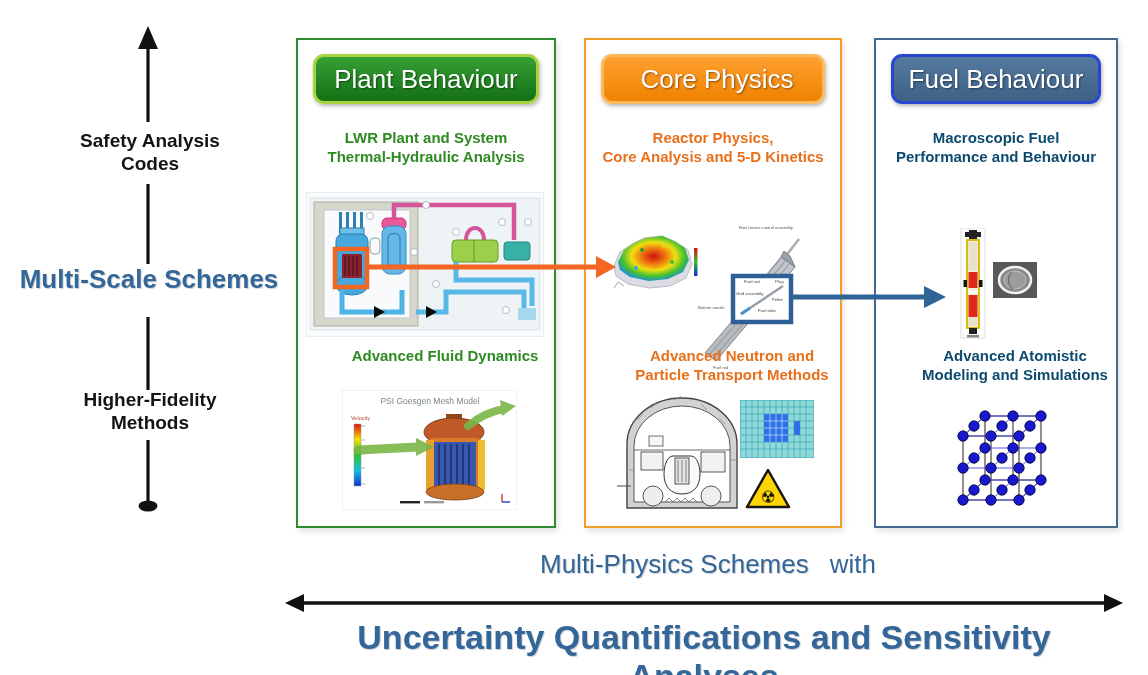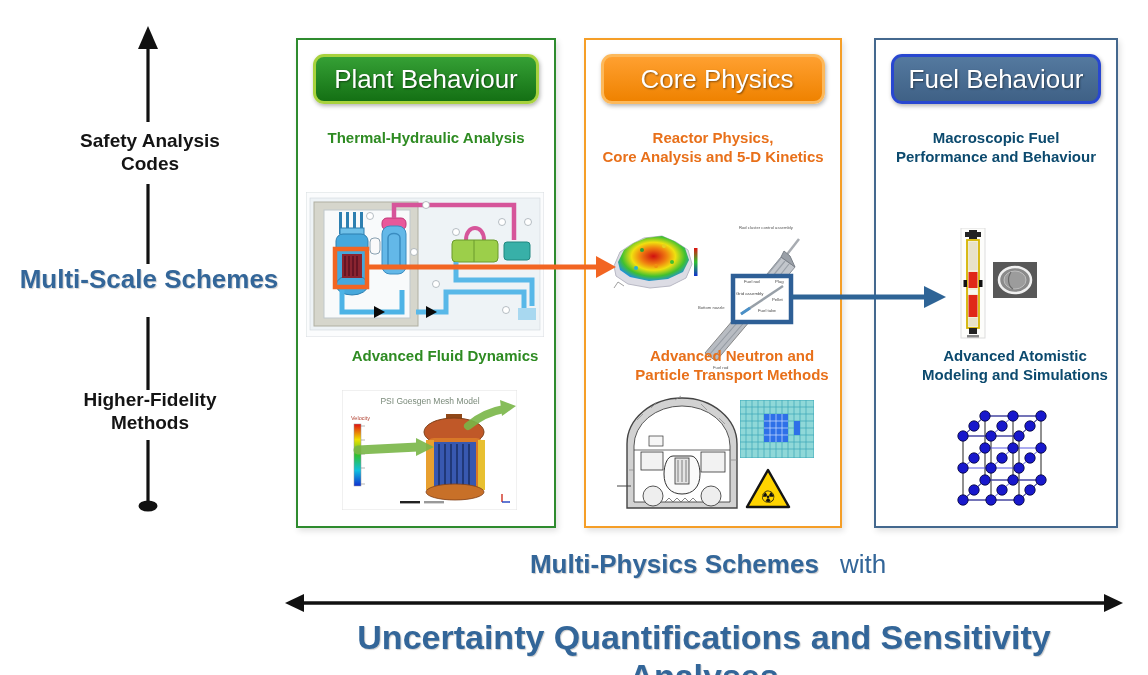--- a/index.html
+++ b/index.html
@@ -22,21 +22,21 @@
   .sub.s1{top:88px;}
   .sub.s2{top:306px;padding-left:38px;}
   .green-t{color:#2e8b22;}
   .orange-t{color:#e8701a;}
   .blue-t{color:#0c4a6e;}
   .axis-label{position:absolute;text-align:center;font-weight:bold;color:#141414;
       font-size:19px;line-height:23px;z-index:2;}
   #axis-mid-label{color:#336699;font-size:26px;line-height:30px;text-shadow:1px 1px 1px rgba(0,0,0,0.18);}
   #bottom-line1{position:absolute;left:286px;width:836px;top:549px;text-align:center;
       font-size:26px;color:#336699;z-index:2;}
-  #bottom-line1 .b{font-weight:bold;text-shadow:1px 1px 1px rgba(0,0,0,0.2);margin-left:8px;}
+  #bottom-line1 .b{font-weight:normal;text-shadow:1px 1px 1px rgba(0,0,0,0.2);margin-left:8px;}
   #bottom-line1 .r{margin-left:21px;}
   #bottom-line2{position:absolute;left:286px;width:836px;top:618px;text-align:center;
       font-size:34px;font-weight:bold;color:#336699;text-shadow:1px 1px 1px rgba(0,0,0,0.2);z-index:2;}
   svg{display:block;}
   .conn{position:absolute;z-index:5;}
 </style>
 </head>
 <body>
 
 <div id="stage">
@@ -71,20 +71,21 @@
   <div class="axis-label" style="left:58px;top:388px;width:184px;">
     <div>Higher-Fidelity</div>
     <div>Methods</div>
   </div>
 
   <div class="col" id="col-plant">
     <div class="col-header">
       <span>Plant Behaviour</span>
     </div>
     <div class="sub s1 green-t">
+      <div>LWR Plant and System</div>
       <div>Thermal-Hydraulic Analysis</div>
     </div>
 
     <svg class="abs" style="left:8px;top:152px;" width="238" height="145" viewBox="0 0 238 145">
       <rect x="0" y="0" width="238" height="145" fill="#fbfcfd" stroke="#d8dde0"></rect>
       <rect x="4" y="6" width="230" height="132" fill="#eef3f6" stroke="#cfd8dc" stroke-width="0.6"></rect>
       <rect x="8" y="10" width="104" height="124" fill="#d6d6cc" stroke="#b0b0a2"></rect>
       <rect x="18" y="18" width="86" height="108" fill="#f8fafb" stroke="#c0c8cc"></rect>
       <g>
         <rect x="33" y="20" width="3" height="22" fill="#2d7fb0"></rect>

